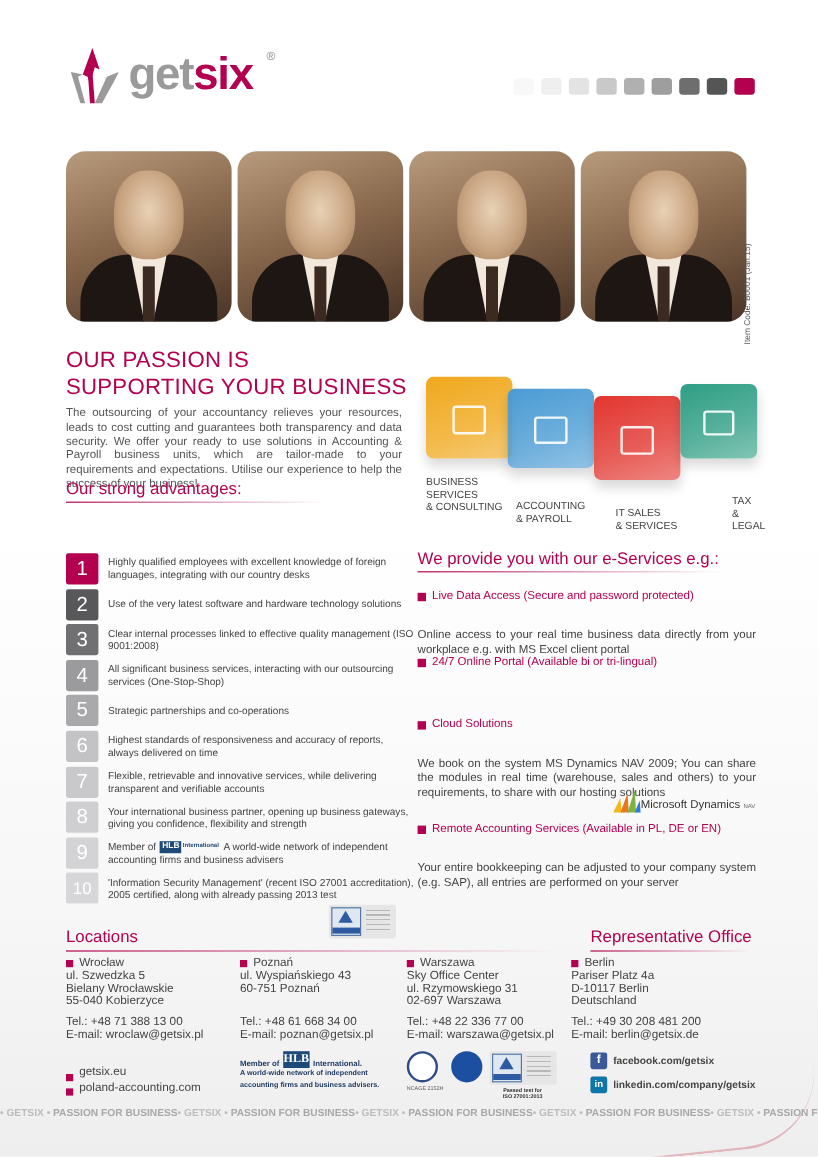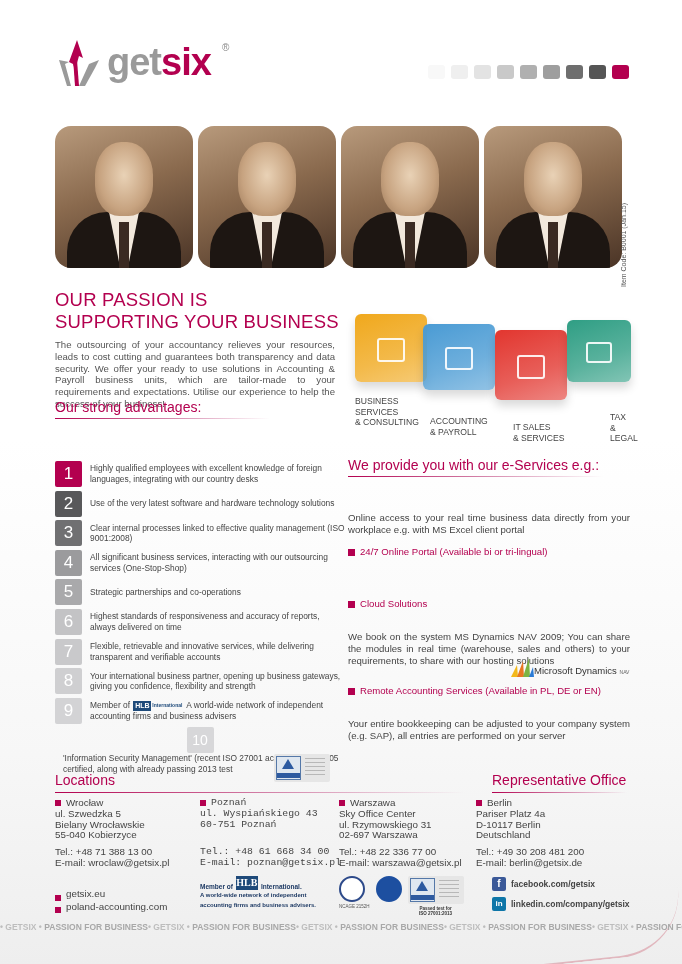--- a/index.html
+++ b/index.html
@@ -226,36 +226,40 @@
       <div class="adv-text">Flexible, retrievable and innovative services, while delivering transparent and verifiable accounts</div>
     </div>
     <div class="adv-item" style="top: 207.2px;">
       <div class="adv-num" style="background: rgb(207, 207, 209);">8</div>
       <div class="adv-text">Your international business partner, opening up business gateways, giving you confidence, flexibility and strength</div>
     </div>
     <div class="adv-item" style="top: 236.8px;">
       <div class="adv-num" style="background: rgb(211, 211, 213);">9</div>
       <div class="adv-text"><span>Member of</span> <span class="hlb-inline">HLB</span><span class="hlb-inline-sub">International</span> <span>A world-wide network of independent accounting firms and business advisers</span></div>
     </div>
-    <div class="adv-item" style="top: 266.4px; flex-direction: column;">
+    <div class="adv-item" style="top: 266.4px;">
       <div class="adv-num" style="background: rgb(215, 215, 217); font-size: 14px;">10</div>
       <div class="adv-text">'Information Security Management' (recent ISO 27001 accreditation), 2005 certified, along with already passing 2013 test</div>
     </div>
   </div>
 <div class="abs badge-tuv" style="left:274px;top:754px;">
     <div class="blue"></div>
     <div class="tri"></div>
     <div class="bar"></div>
     <div class="lines"></div>
   </div>
 
 <div class="abs section-h eserv-h">We provide you with our e-Services e.g.:</div>
 <div class="abs section-line eserv-line"></div>
 <div id="eserv-wrap">
     <div class="svc" style="top: 491px;">
+      <div class="svc-title">
+        <span class="svc-bullet"></span>
+        <span>Live Data Access (Secure and password protected)</span>
+      </div>
       <div class="svc-desc">Online access to your real time business data directly from your workplace e.g. with MS Excel client portal</div>
     </div>
     <div class="svc" style="top: 546px;">
       <div class="svc-title">
         <span class="svc-bullet"></span>
         <span>24/7 Online Portal (Available bi or tri-lingual)</span>
       </div>
     </div>
     <div class="svc" style="top: 598px;">
       <div class="svc-title">
@@ -290,21 +294,21 @@
         <span class="loc-bullet"></span>
         <span>Wrocław</span>
       </div>
       <div>ul. Szwedzka 5</div>
       <div>Bielany Wrocławskie</div>
       <div>55-040 Kobierzyce</div>
       <div class="loc-gap"></div>
       <div>Tel.: +48 71 388 13 00</div>
       <div>E-mail: wroclaw@getsix.pl</div>
     </div>
-    <div class="loc-col" style="left: 200px; font-family: Liberation Mono, monospace;">
+    <div class="loc-col" style="left: 200px;">
       <div class="loc-city">
         <span class="loc-bullet"></span>
         <span>Poznań</span>
       </div>
       <div>ul. Wyspiańskiego 43</div>
       <div>60-751 Poznań</div>
       <div style="height:10.8px"></div>
       <div class="loc-gap"></div>
       <div>Tel.: +48 61 668 34 00</div>
       <div>E-mail: poznan@getsix.pl</div>

